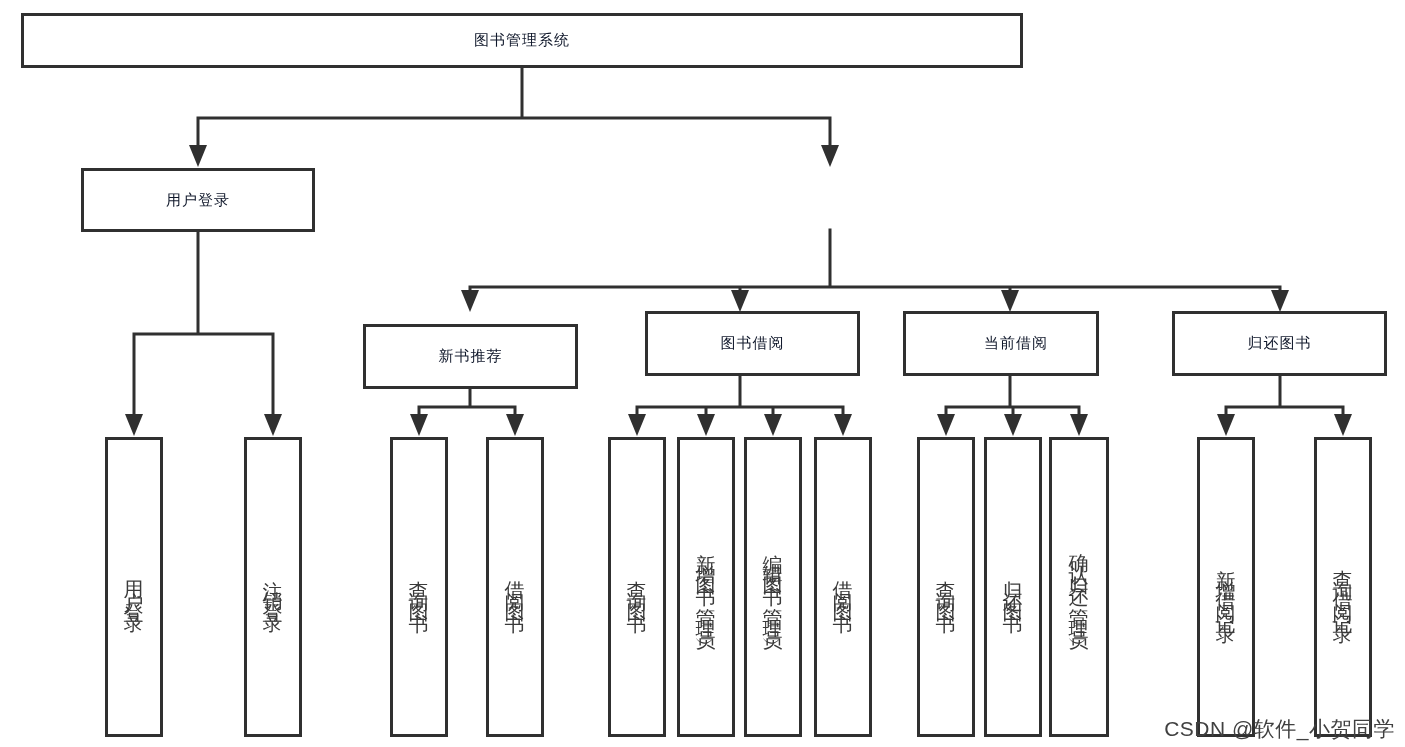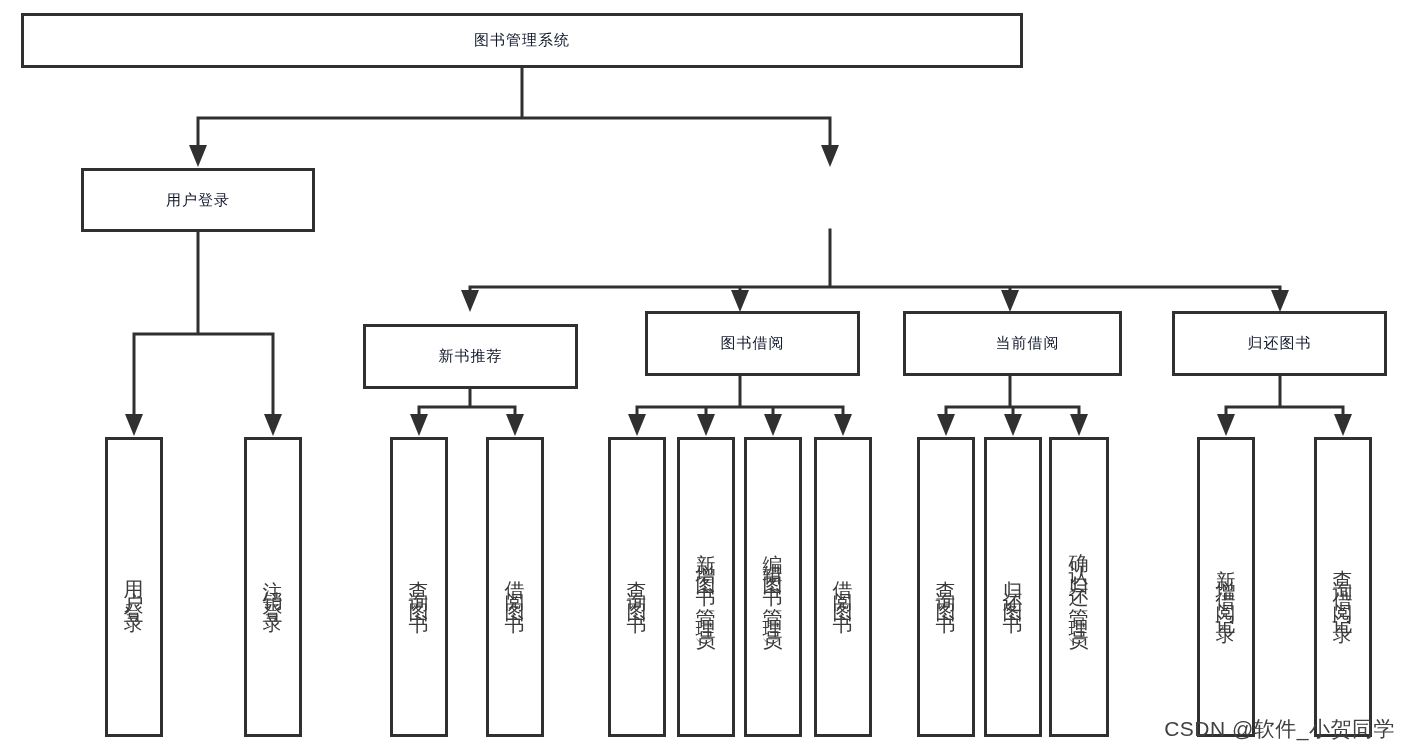--- a/index.html
+++ b/index.html
@@ -102,21 +102,21 @@
   <div class="node" style="left:81px; top:168px; width:234px; height:64px;">
     <span class="hlabel">用户登录</span>
   </div>
 
   <div class="node" style="left:363px; top:324px; width:215px; height:65px;justify-content:center;">
     <span class="hlabel">新书推荐</span>
   </div>
   <div class="node" style="left:633px; top:311px; width:215px; height:65px;margin-left:12px;">
     <span class="hlabel">图书借阅</span>
   </div>
-  <div class="node" style="left:903px; top:311px; width:219px; height:65px;padding-left:30px;">
+  <div class="node" style="left:903px; top:311px; width:196px; height:65px;padding-left:30px;">
     <span class="hlabel">当前借阅</span>
   </div>
   <div class="node" style="left:1172px; top:311px; width:215px; height:65px;">
     <span class="hlabel">归还图书</span>
   </div>
 
   <div class="node" style="left:105px; top:437px; width:58px; height:300px;">
     <span class="vtext">用户登录</span>
   </div>
   <div class="node" style="left:244px; top:437px; width:58px; height:300px;">

